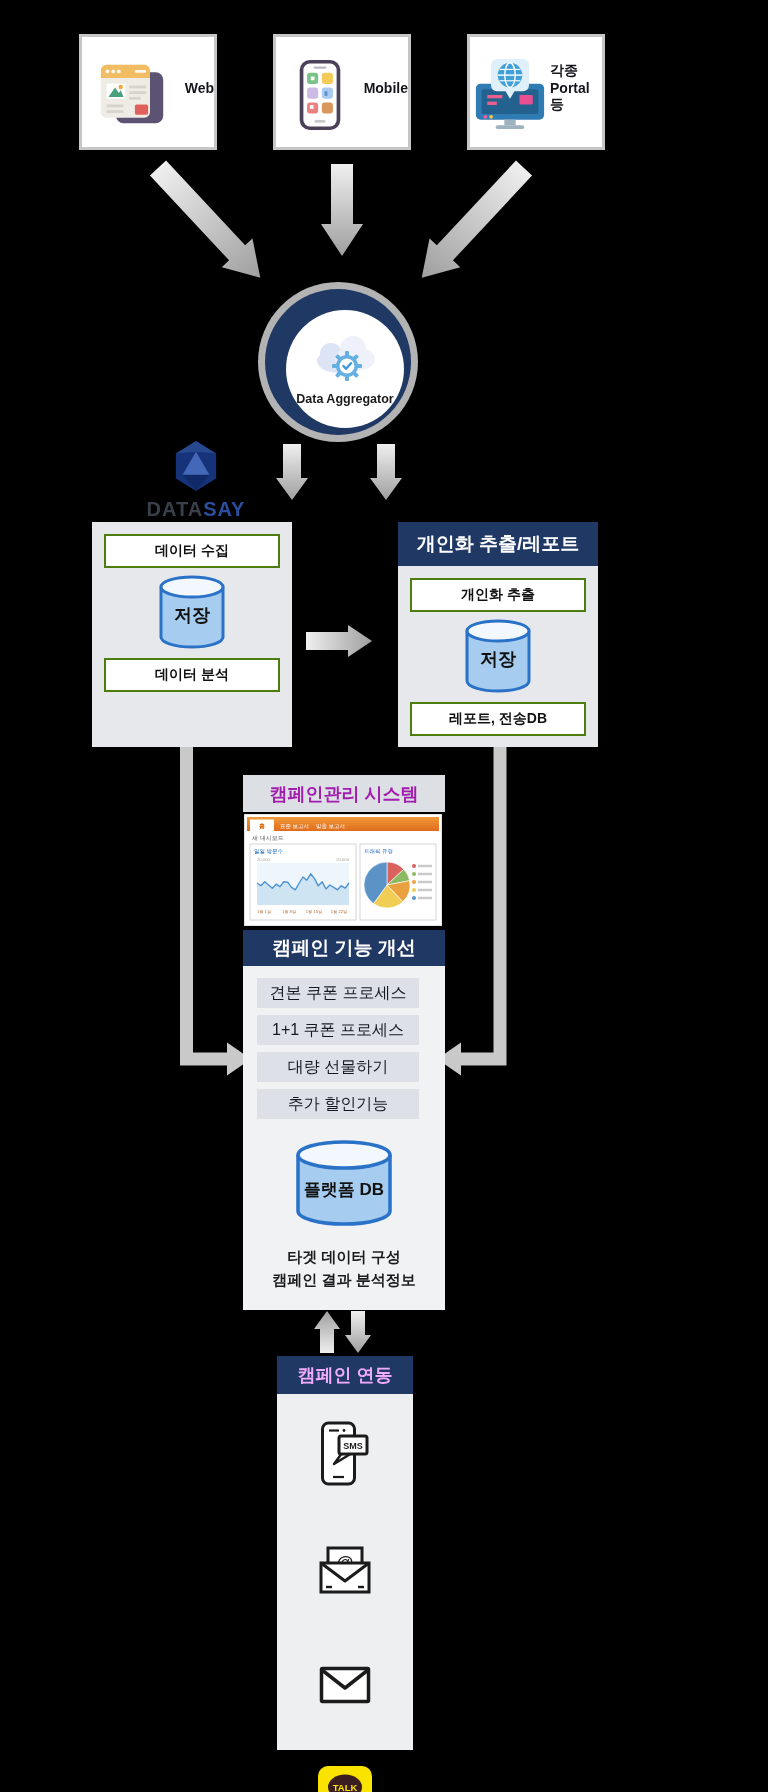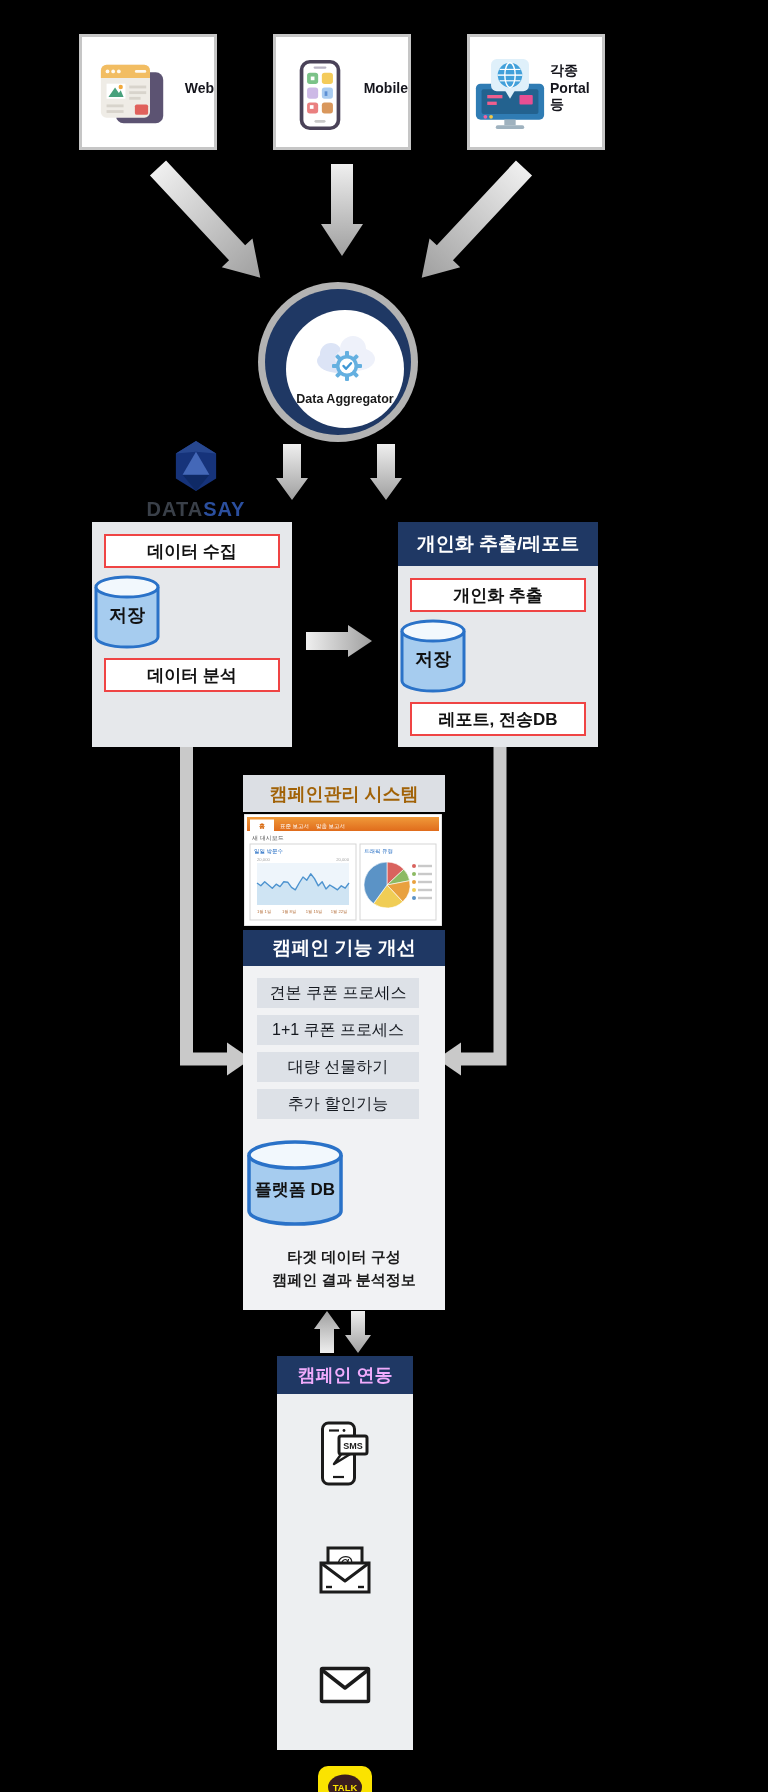--- a/index.html
+++ b/index.html
@@ -28,27 +28,27 @@
 
   
   .logo{position:absolute;left:130px;top:440px;width:132px;text-align:center;}
   .logo-text{font-size:20px;font-weight:700;letter-spacing:1px;margin-top:2px;}
   .logo-text .p1{color:#3a4049;} .logo-text .p2{color:#2b4f9e;}
 
   
   .panel{position:absolute;width:200px;background:var(--panel-gray);box-sizing:border-box;}
   .panel-header{height:44px;background:var(--navy);color:#fff;font-weight:700;font-size:20px;
     display:flex;align-items:center;justify-content:center;}
-  .white-item{margin:12px 12px 0 12px;height:34px;background:#fff;border:2px solid #ef4444;box-sizing:border-box;
-    display:flex;align-items:center;justify-content:center;font-size:17px;font-weight:700;color:#111;}
-  .cyl-wrap{display:flex;justify-content:flex-start;margin-top:6px;}
+  .white-item{margin:12px 12px 0 12px;height:34px;background:#fff;border:2px solid #4d7c0f;box-sizing:border-box;
+    display:flex;align-items:center;justify-content:center;font-size:14px;font-weight:700;color:#111;}
+  .cyl-wrap{display:flex;justify-content:center;margin-top:6px;}
 
   
   .cm-title{position:absolute;left:243px;top:775px;width:202px;height:37px;background:#dcdfe4;
-    display:flex;align-items:center;justify-content:center;font-size:18px;font-weight:700;color:#a16207;}
+    display:flex;align-items:center;justify-content:center;font-size:18px;font-weight:700;color:#a21caf;}
 
   
   .camp-panel{position:absolute;left:243px;top:930px;width:202px;height:380px;background:#f1f2f4;box-sizing:border-box;}
   .camp-panel .panel-header{height:36px;font-size:19px;}
   .gray-item{margin:7px 26px 0 14px;height:30px;background:var(--item-gray);
     display:flex;align-items:center;justify-content:center;font-size:16px;font-weight:400;color:#14181f;}
   .gray-item.first{margin-top:12px;}
   .camp-notes{margin-top:12px;text-align:center;font-size:15px;font-weight:600;color:#1b1b1b;line-height:23px;}
 
   

